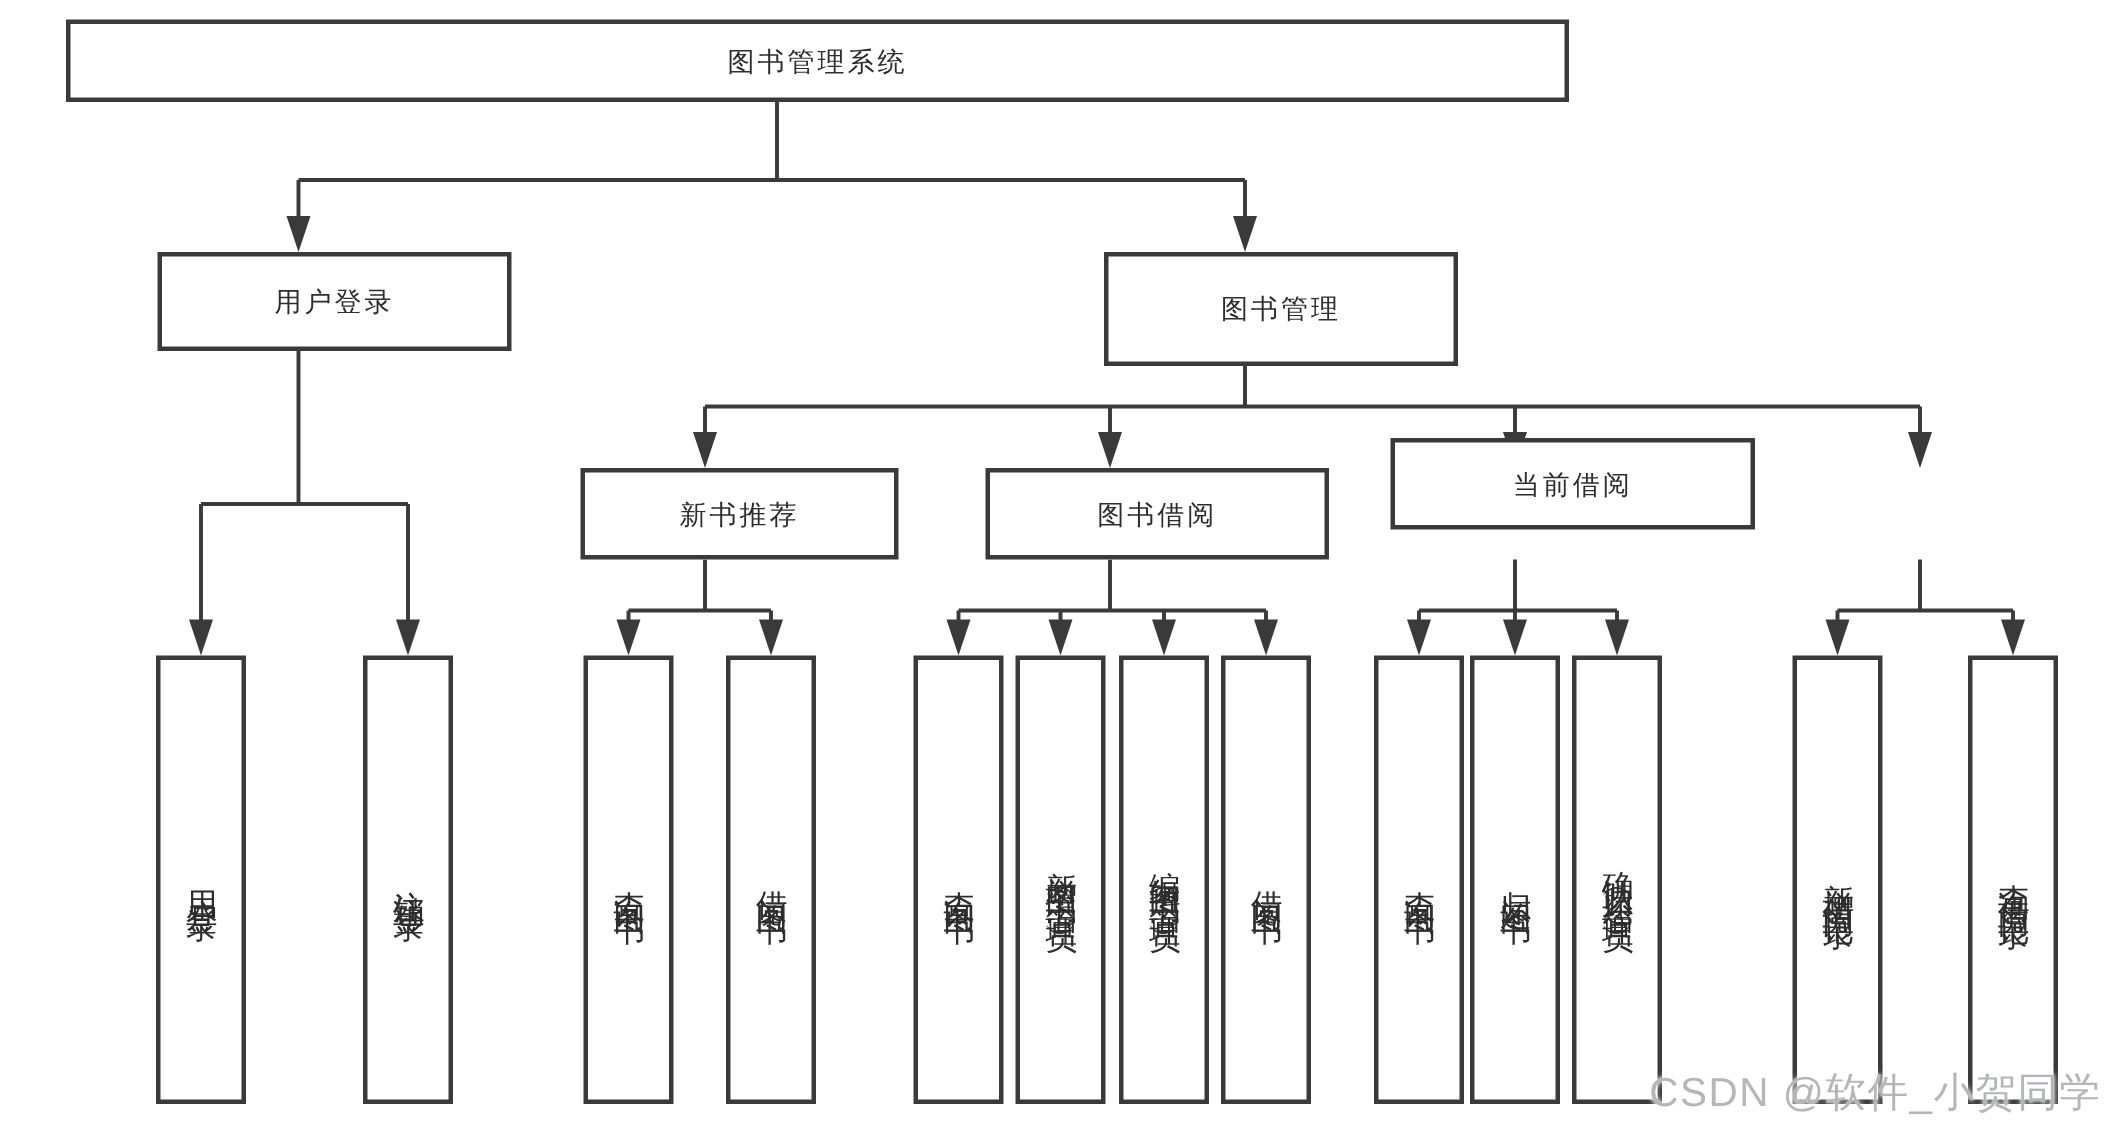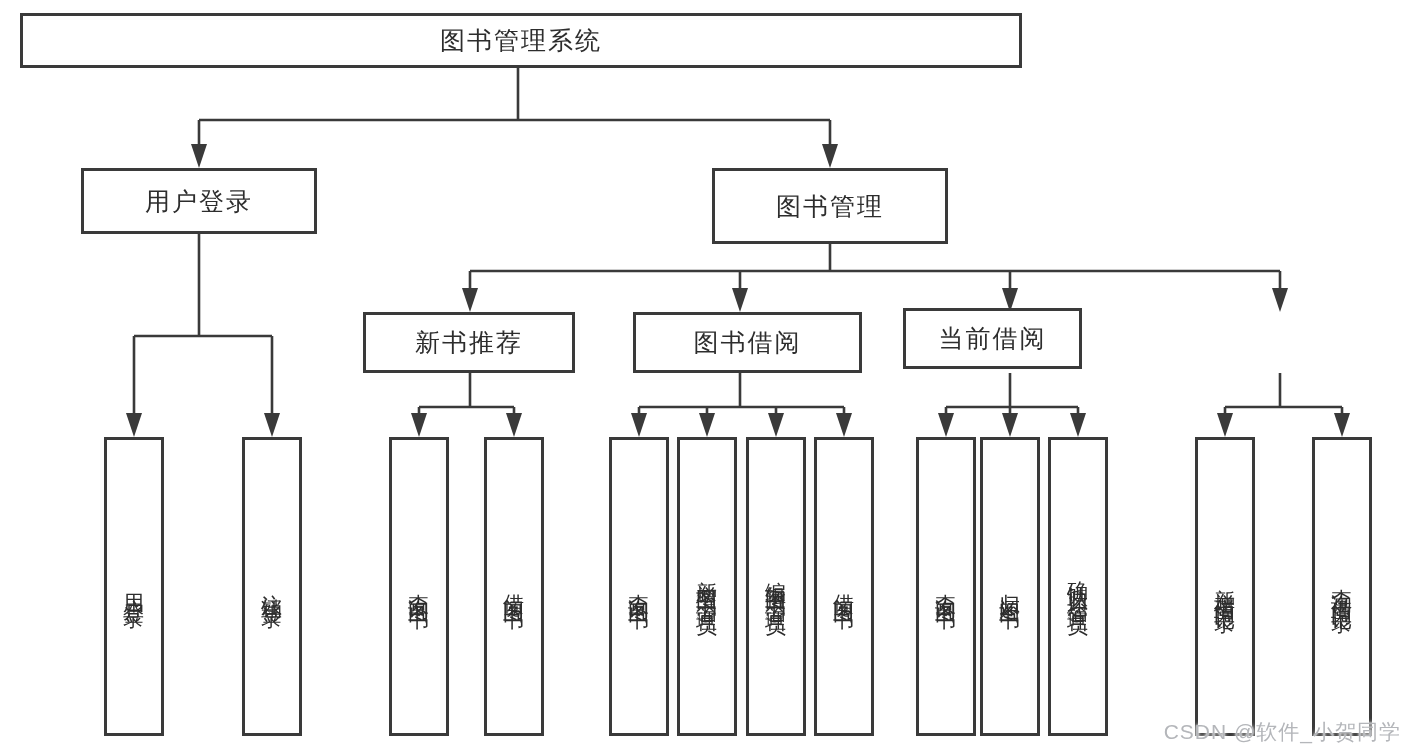--- a/index.html
+++ b/index.html
@@ -26,42 +26,43 @@
     position: absolute;
     box-sizing: border-box;
     border: 3px solid #3a3a3a;
     background: #ffffff;
     display: flex;
     align-items: center;
     justify-content: center;
     color: #2d2d2d;
   }
   .box.h {
-    font-size: 25px;
+    font-size: 18px;
     letter-spacing: 2px;
     white-space: nowrap;
+    margin-left: 24px;
   }
   .box.v {
     font-size: 21px;
   }
   .box.v .vtext {
     writing-mode: vertical-rl;
     text-orientation: mixed;
     letter-spacing: 5px;
     line-height: 1;
     max-height: 284px;
   }
   
   .n-root   { left: 20px;  top: 13px;  width: 1002px; height: 55px; }
   .n-login  { left: 81px;  top: 168px; width: 236px;  height: 66px; }
   .n-mgmt   { left: 712px; top: 168px; width: 236px;  height: 76px; }
 
   .n-g0 { left: 363px;  top: 312px; width: 212px; height: 61px; }
   .n-g1 { left: 633px;  top: 312px; width: 229px; height: 61px; }
-  .n-g2 { left: 903px;  top: 308px; width: 179px; height: 61px; }
+  .n-g2 { left: 903px;  top: 292px; width: 243px; height: 61px; }
   .n-g3 { left: 1173px; top: 312px; width: 215px; height: 61px; }
 
   .leaf { top: 437px; width: 60px; height: 299px; }
   .l-0  { left: 104px; }
   .l-1  { left: 242px; }
   .l-2  { left: 389px; }
   .l-3  { left: 484px; }
   .l-4  { left: 609px; }
   .l-5  { left: 677px; }
   .l-6  { left: 746px; }
@@ -69,21 +70,21 @@
   .l-8  { left: 916px; }
   .l-9  { left: 980px; }
   .l-10 { left: 1048px; }
   .l-11 { left: 1195px; }
   .l-12 { left: 1312px; }
 
   .watermark {
     position: absolute;
     right: 4px;
     bottom: 1px;
-    font-size: 21px;
+    font-size: 27px;
     color: #b4b6ba;
     letter-spacing: 1px;
     text-shadow: 0 0 2px #ffffff, 0 0 4px #ffffff;
     z-index: 5;
     white-space: nowrap;
   }
 </style>
 </head>
 <body>
 

